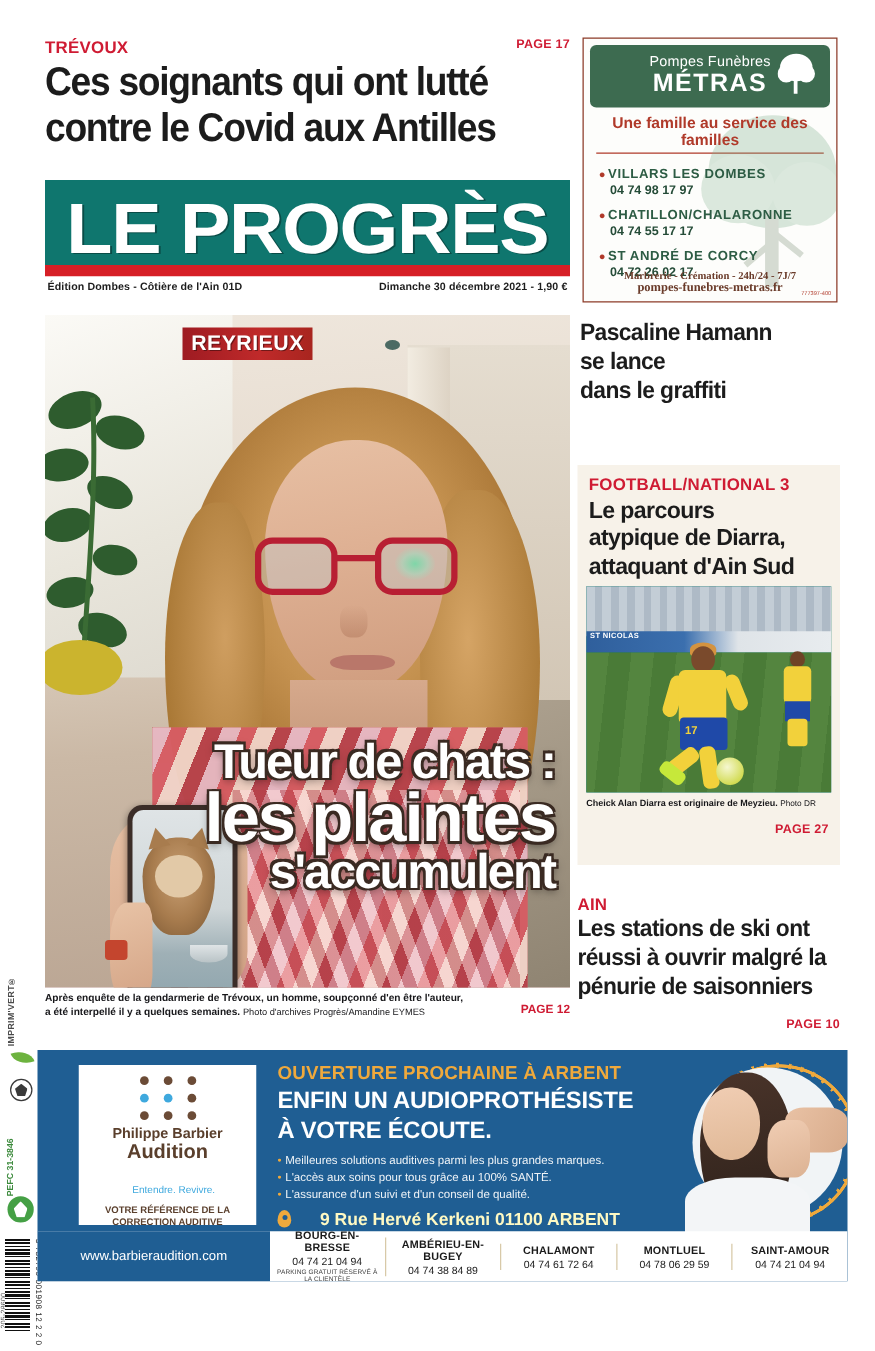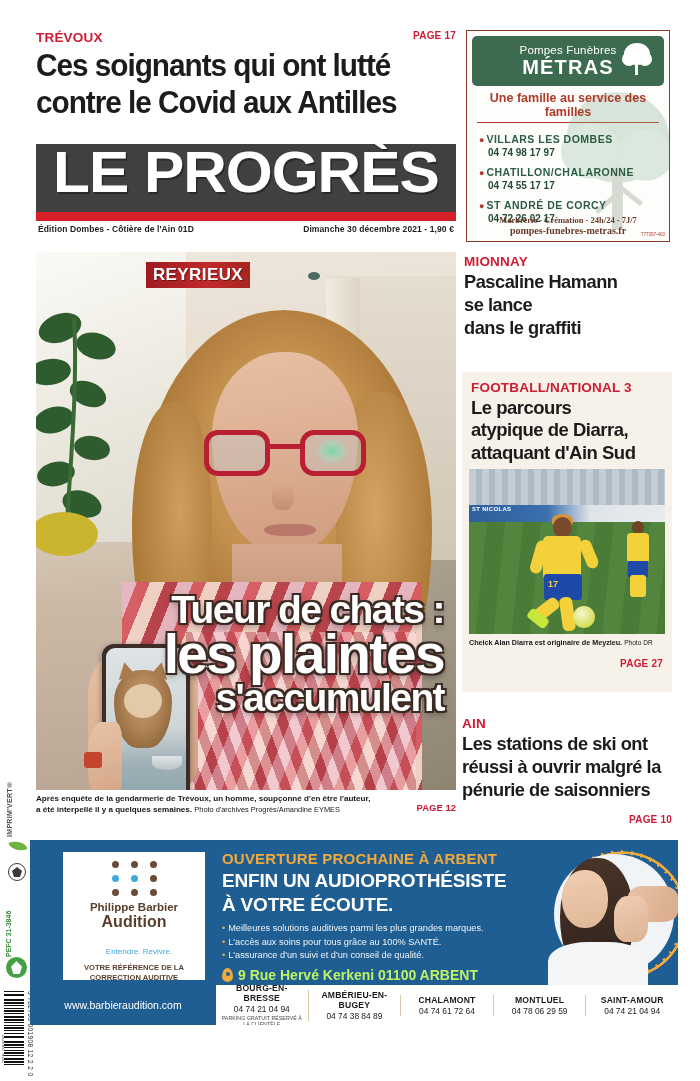--- a/index.html
+++ b/index.html
@@ -122,21 +122,21 @@
     font-size:10px; color:#6a3b2a; font-family:"Liberation Serif", serif;
     font-weight:bold;
   }
   .fn-code {
     position:absolute; right:4px; bottom:4px; font-size:4.5px; color:#b03a2a;
   }
 
   
   .masthead { position:absolute; left:36px; top:144px; width:420px; }
   .mast-blue {
-    background:#404040; height:68px; display:flex; align-items:flex-start;
+    background:#0f766e; height:68px; display:flex; align-items:flex-end;
     justify-content:center; overflow:hidden;
   }
   .mast-title {
     color:#fff; font-size:57px; font-weight:bold; letter-spacing:-1px;
     font-family:"Liberation Sans", sans-serif; transform:scaleX(1.06);
     line-height:1; text-shadow:1.5px 1.5px 0 rgba(0,0,0,.35);
   }
   .mast-red { background:#d61f26; height:9px; }
   .mast-info {
     display:flex; justify-content:space-between; font-size:8.5px;
@@ -435,21 +435,21 @@
   .ba-slogan { font-size:8px; color:#3fa9de; margin-top:16px;padding-left:10px; }
   .ba-ref { font-size:7.6px; font-weight:bold; color:#5a3f2c; text-align:center; margin-top:7px; line-height:1.3; }
   .ba-devis { font-size:6.4px; color:#6b5a4a; text-align:center; margin-top:6px; line-height:1.35; }
 
   .ba-right { position:absolute; left:192px; top:10px; width:360px; }
   .ba-ouverture { color:#efa93c; font-size:15px; font-weight:bold; letter-spacing:.2px; }
   .ba-h1 { color:#fff; font-size:19px; font-weight:bold; line-height:1.06; margin-top:4px; letter-spacing:-.2px; }
   .ba-bullets { margin-top:8px; }
   .ba-bullet { color:#eef3f7; font-size:9.2px; margin-bottom:3.5px; }
   .ba-bullet .b { color:#efa93c; margin-right:3px; }
-  .ba-addr { color:#bef264; font-size:14px; font-weight:bold; margin-top:7px; display:flex; align-items:center; gap:5px; }
+  .ba-addr { color:#fef9c3; font-size:14px; font-weight:bold; margin-top:7px; display:flex; align-items:center; gap:23px; }
   .pin {
     width:11px; height:14px; background:#efa93c; border-radius:50% 50% 50% 50%/60% 60% 40% 40%;
     position:relative;
   }
   .pin::after { content:""; position:absolute; left:3.5px; top:3.5px; width:4px; height:4px; background:#1f5e93; border-radius:50%; }
 
   .ba-photo {
     position:absolute; right:0; top:0; width:148px; height:150px; overflow:hidden;
   }
   .bap-arc {
@@ -649,21 +649,20 @@
   <div class="main-caption">
     <div class="mc-text">
       <span>Après enquête de la gendarmerie de Trévoux, un homme, soupçonné d'en être l'auteur,</span><br>
       <span>a été interpellé il y a quelques semaines.</span>
       <span class="mc-credit">Photo d'archives Progrès/Amandine EYMES</span>
     </div>
     <div class="mc-page">PAGE 12</div>
   </div>
 
   <div class="rc-mionnay">
-    <div class="kicker-red">MIONNAY</div>
     <div class="rc-head">Pascaline Hamann</div>
     <div class="rc-head">se lance</div>
     <div class="rc-head">dans le graffiti</div>
   </div>
 
   <div class="rc-football">
     <div class="rcf-inner">
       <div class="kicker-red">FOOTBALL/NATIONAL 3</div>
       <div class="rcf-head">Le parcours</div>
       <div class="rcf-head">atypique de Diarra,</div>

